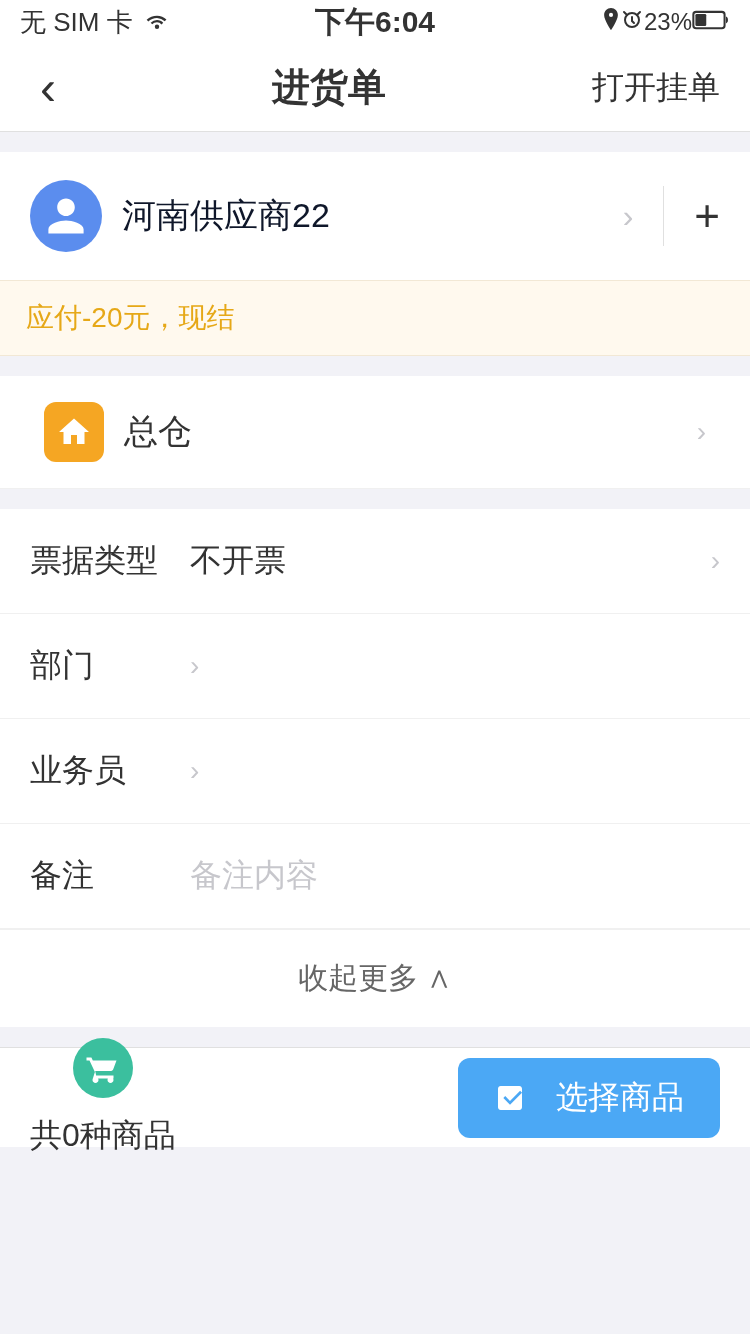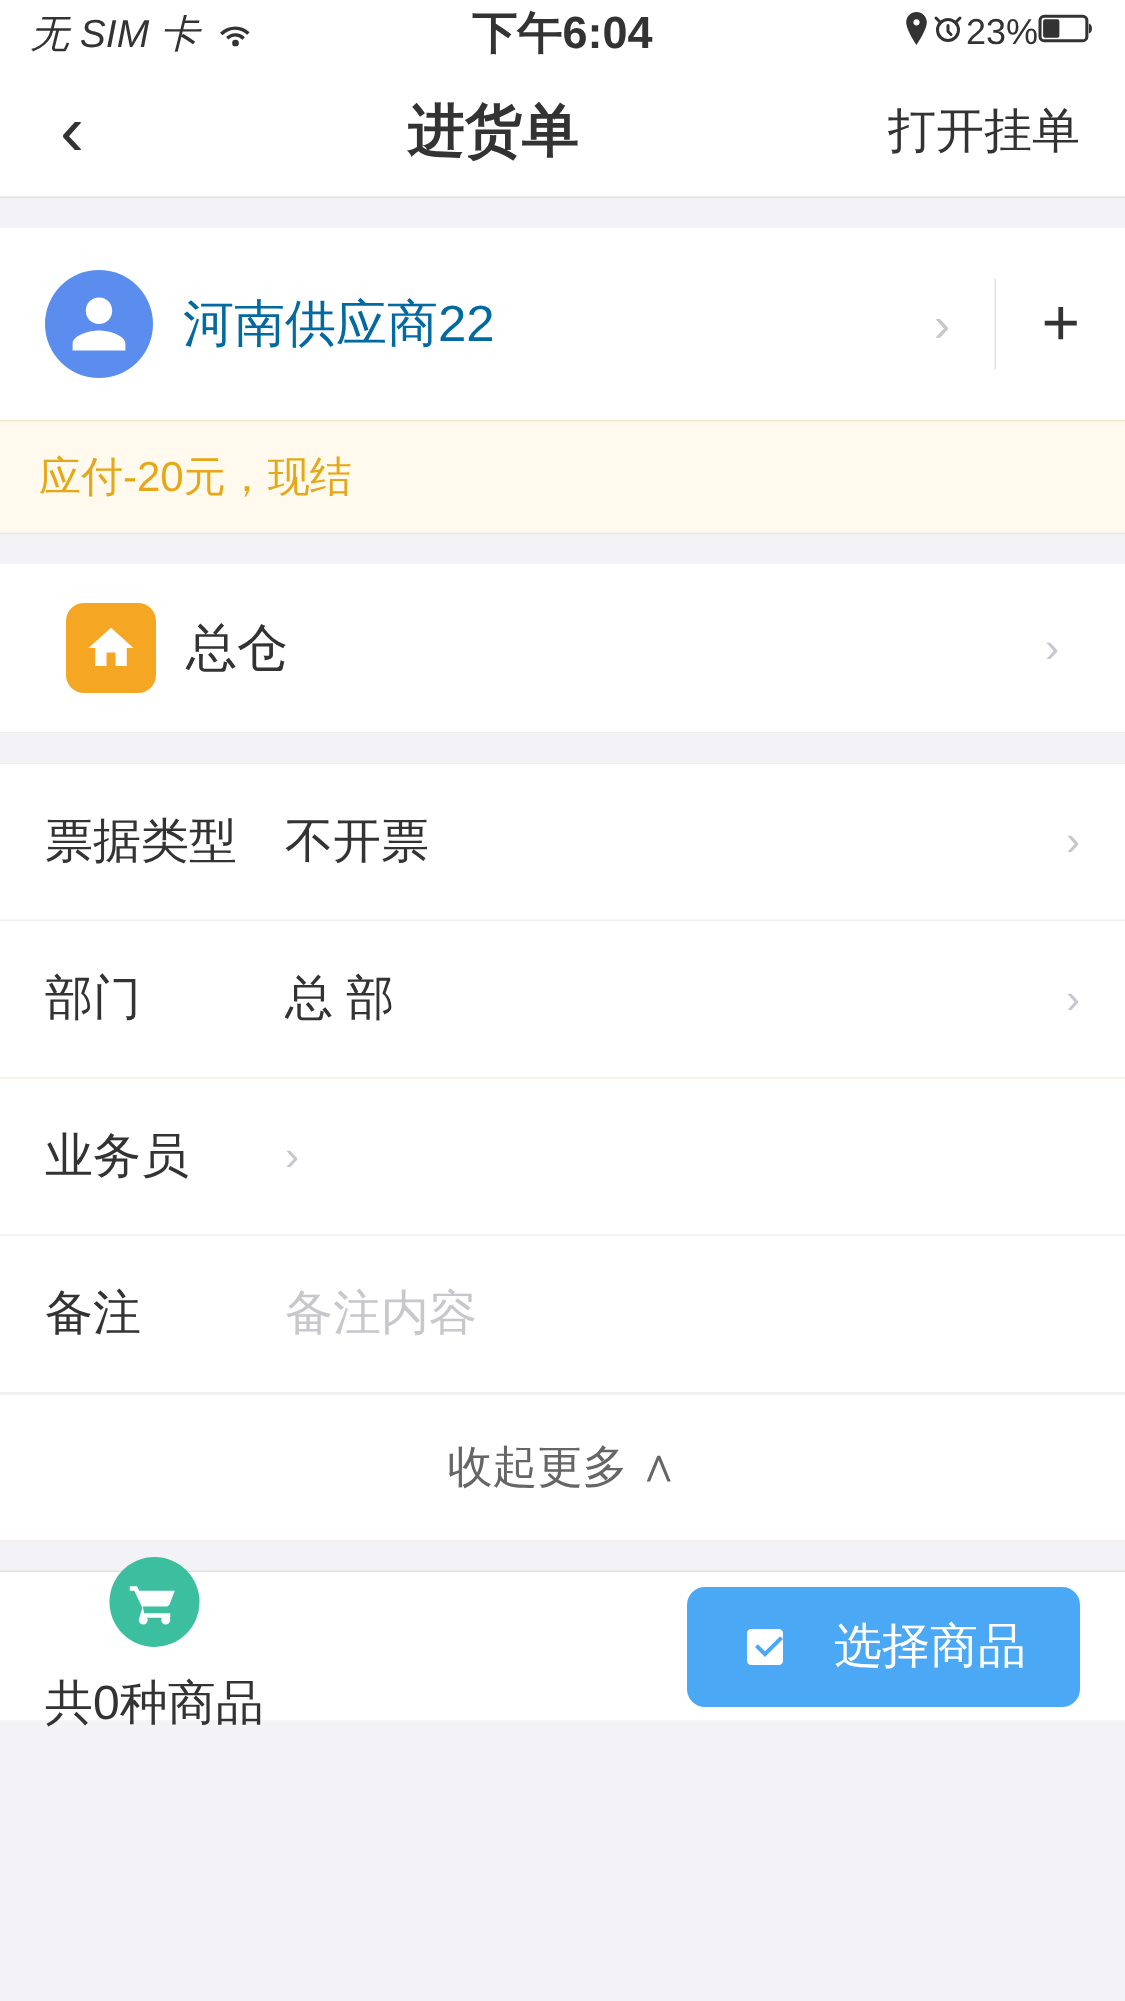--- a/index.html
+++ b/index.html
@@ -20,24 +20,22 @@
       background: #fff;
       display: flex;
       align-items: center;
       justify-content: space-between;
       padding: 0 20px;
       font-size: 28px;
       font-weight: 500;
     }
     .status-left {
       display: flex;
-      align-items: center;
       gap: 10px;
       font-size: 26px;
-      font-style: italic;
     }
     .status-center {
       font-size: 30px;
       font-weight: 600;
       position: absolute;
       left: 50%;
       transform: translateX(-50%);
     }
     .status-right {
       display: flex;
@@ -75,21 +73,21 @@
     }
 
     
     .section-gap {
       height: 20px;
       background: #f2f2f7;
     }
 
     
     .card {
-      background: #fdba74;
+      background: #ec4899;
       margin: 0;
     }
 
     
     .supplier-row {
       display: flex;
       align-items: center;
       padding: 28px 30px;
       background: #fff;
       position: relative;
@@ -106,21 +104,21 @@
       flex-shrink: 0;
     }
     .supplier-avatar svg {
       width: 44px;
       height: 44px;
       fill: #fff;
     }
     .supplier-name {
       flex: 1;
       font-size: 34px;
-      color: #0369a1;
+      color: #0f172a;
     }
     .supplier-arrow {
       color: #c7c7cc;
       font-size: 32px;
       margin-right: 30px;
     }
     .supplier-add {
       font-size: 44px;
       color: #333;
       font-weight: 300;
@@ -349,21 +347,20 @@
 <div class="card">
 
   <div class="form-row">
     <span class="form-label">票据类型</span>
     <span class="form-value">不开票</span>
     <span class="form-arrow">›</span>
   </div>
 
   <div class="form-row">
     <span class="form-label">部门</span>
-    <span class="form-value">总 部</span>
     <span class="form-arrow">›</span>
   </div>
 
   <div class="form-row">
     <span class="form-label">业务员</span>
     <span class="form-arrow">›</span>
   </div>
 
   <div class="form-row">
     <span class="form-label">备注</span>

